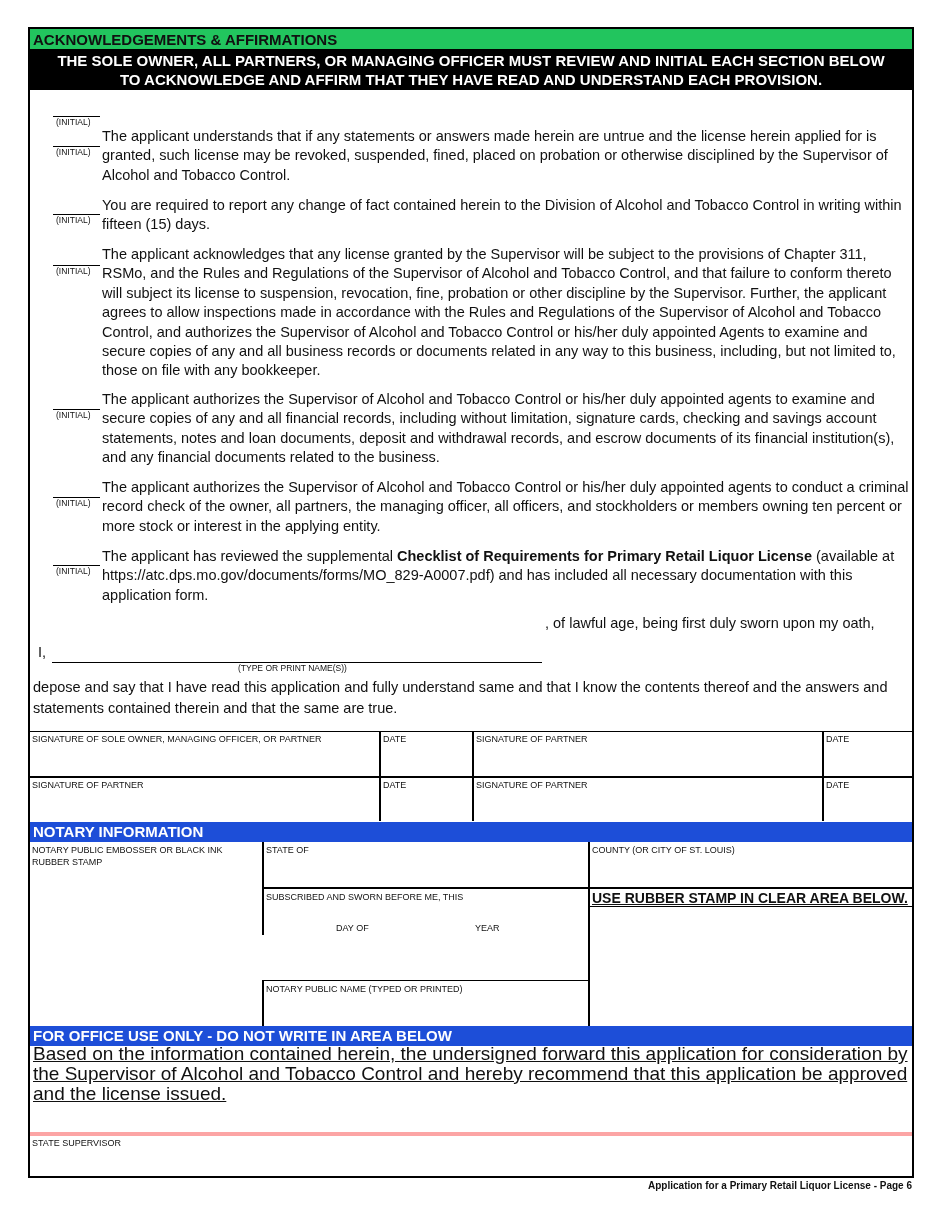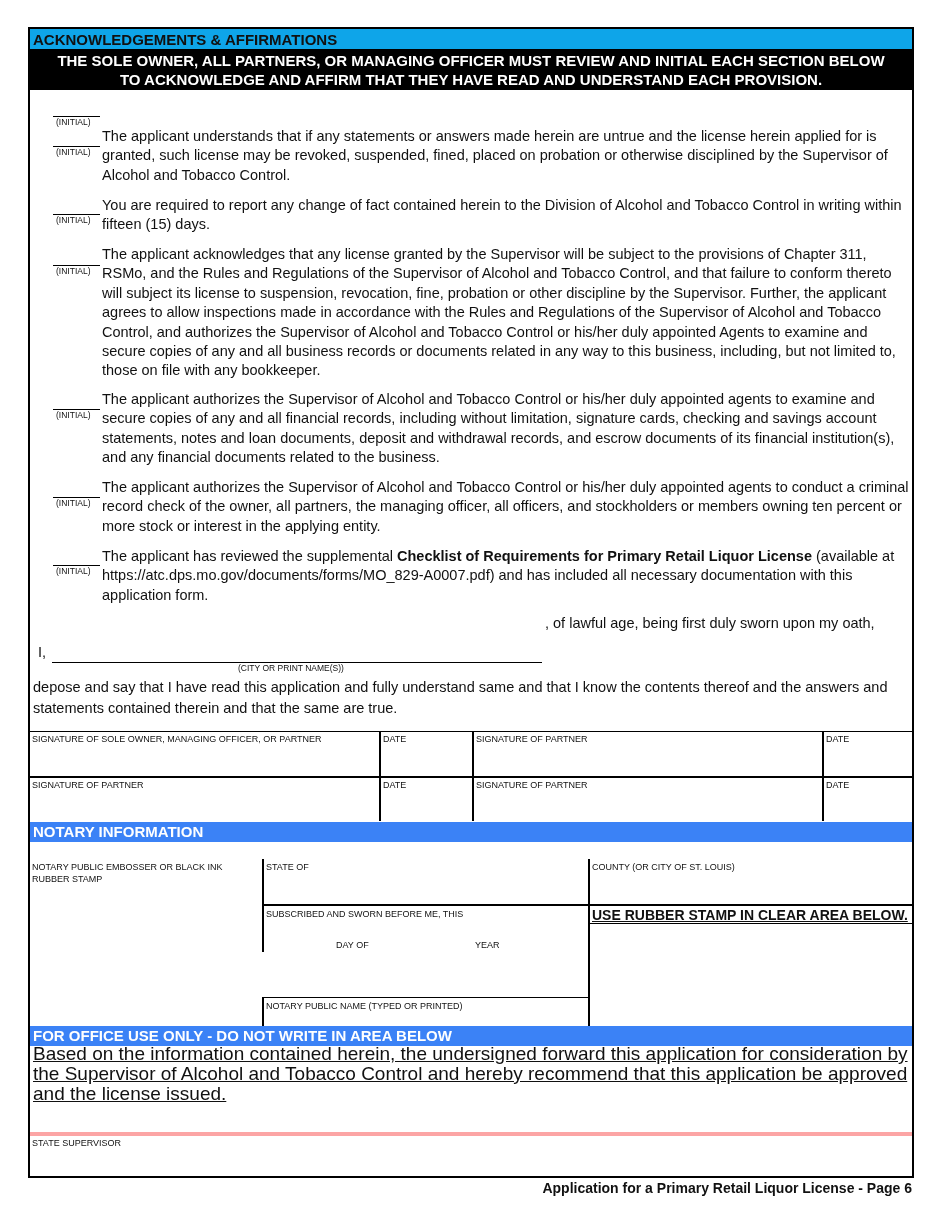--- a/index.html
+++ b/index.html
@@ -1,47 +1,47 @@
 <!DOCTYPE html>
 <html><head>
 <meta charset="utf-8">
 <style>
   * { box-sizing: border-box; margin: 0; padding: 0; }
   html, body { width: 950px; height: 1230px; background: #ffffff; overflow: hidden; }
   body { font-family: "Liberation Sans", sans-serif; color: #111; position: relative; }
 
   .page { position: absolute; left: 28px; top: 27px; width: 886px; height: 1151px; border: 2px solid #000; }
 
-  .sec-title-light { position: absolute; left: 0; top: 0; width: 882px; height: 21px; background: #0ea5e9; font-weight: bold; font-size: 15px; padding: 2px 0 0 3px; border-bottom: 1px solid #000; }
+  .sec-title-light { position: absolute; left: 0; top: 0; width: 882px; height: 21px; background: #22c55e; font-weight: bold; font-size: 15px; padding: 2px 0 0 3px; border-bottom: 1px solid #000; }
   .sec-banner { position: absolute; left: 0; top: 21px; width: 882px; height: 40px; background: #000; color: #fff; font-weight: bold; font-size: 15px; text-align: center; line-height: 19px; padding-top: 1px; }
 
   .ack { position: absolute; left: 0; width: 882px; }
   .ack .initial-line { position: absolute; left: 23px; width: 47px; border-top: 1.5px solid #000; }
   .ack .initial-label { position: absolute; left: 26px; font-size: 8.5px; color: #111; }
   .ack .ack-text { position: absolute; left: 72px; width: 808px; font-size: 14.5px; line-height: 19.4px; }
 
   .oath { position: absolute; left: 0; width: 882px; font-size: 14.5px; }
   .oath-i { position: absolute; left: 8px; top: 615px; }
   .oath-line { position: absolute; left: 22px; top: 633px; width: 490px; border-top: 1.5px solid #000; }
   .oath-name-label { position: absolute; left: 208px; top: 634px; font-size: 8.5px; }
   .oath-rest { position: absolute; left: 515px; top: 586px; }
   .oath-para { position: absolute; left: 3px; top: 648px; width: 870px; line-height: 21px; }
 
   .sig-row { position: absolute; left: 0; width: 882px; height: 45px; border-top: 1px solid #000; }
   .cell { position: absolute; top: 0; height: 100%; font-size: 9px; padding: 2px 0 0 2px; }
   .cell.bl { border-left: 2px solid #000; }
 
-  .black-bar { position: absolute; left: 0; width: 882px; height: 20px; background: #3b82f6; color: #fff; font-weight: bold; font-size: 15px; padding: 1px 0 0 3px; }
+  .black-bar { position: absolute; left: 0; width: 882px; height: 20px; background: #1d4ed8; color: #fff; font-weight: bold; font-size: 15px; padding: 1px 0 0 3px; }
 
-  .notary { position: absolute; left: 0; top: 830px; width: 882px; height: 184px; }
+  .notary { position: absolute; left: 0; top: 813px; width: 882px; height: 184px; }
   .n-cell { position: absolute; font-size: 9px; padding: 2px 0 0 2px; line-height: 12px; }
 
   .office-text { position: absolute; left: 3px; top: 1015px; width: 875px; font-size: 19px; line-height: 20px; text-decoration: underline; }
 
-  .footer { position: absolute; right: 38px; top: 1180px; font-size: 14px; font-weight: bold; }
+  .footer { position: absolute; right: 38px; top: 1180px; font-size: 10px; font-weight: bold; }
 </style>
 </head>
 <body>
 
 <div class="page">
 
   <div class="sec-title-light">ACKNOWLEDGEMENTS &amp; AFFIRMATIONS</div>
   <div class="sec-banner">
     <div>THE SOLE OWNER, ALL PARTNERS, OR MANAGING OFFICER MUST REVIEW AND INITIAL EACH SECTION BELOW</div>
     <div>TO ACKNOWLEDGE AND AFFIRM THAT THEY HAVE READ AND UNDERSTAND EACH PROVISION.</div>
@@ -84,21 +84,21 @@
 
   <div class="ack" style="top:517px;height:62px;">
     <div class="initial-line" style="top:19px;"></div>
     <div class="initial-label" style="top:20px;">(INITIAL)</div>
     <div class="ack-text" style="top:1px;"><span>The applicant has reviewed the supplemental </span><b>Checklist of Requirements for Primary Retail Liquor License</b><span> (available at https://atc.dps.mo.gov/documents/forms/MO_829-A0007.pdf) and has included all necessary documentation with this application form.</span></div>
   </div>
 
   <div class="oath">
     <span class="oath-i">I,</span>
     <div class="oath-line"></div>
-    <span class="oath-name-label">(CITY OR PRINT NAME(S))</span>
+    <span class="oath-name-label">(TYPE OR PRINT NAME(S))</span>
     <span class="oath-rest">, of lawful age, being first duly sworn upon my oath,</span>
     <div class="oath-para">depose and say that I have read this application and fully understand same and that I know the contents thereof and the answers and statements contained therein and that the same are true.</div>
   </div>
 
   <div class="sig-row" style="top:702px;">
     <div class="cell" style="left:0;width:349px;"><span>SIGNATURE OF SOLE OWNER, MANAGING OFFICER, OR PARTNER</span></div>
     <div class="cell bl" style="left:349px;width:93px;"><span>DATE</span></div>
     <div class="cell bl" style="left:442px;width:350px;"><span>SIGNATURE OF PARTNER</span></div>
     <div class="cell bl" style="left:792px;width:90px;"><span>DATE</span></div>
   </div>

